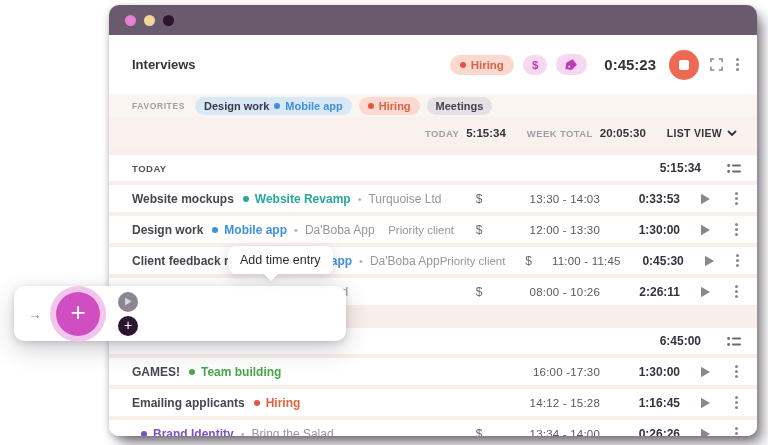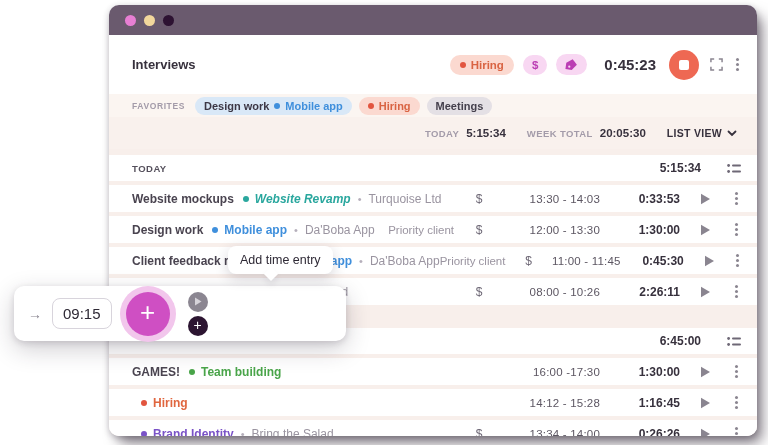--- a/index.html
+++ b/index.html
@@ -166,21 +166,21 @@
               <circle cx="1.6" cy="2.5" r="1.4" fill="#6e6876"></circle>
               <rect x="5" y="1.5" width="9" height="2" rx="1" fill="#6e6876"></rect>
               <circle cx="1.6" cy="8.5" r="1.4" fill="#6e6876"></circle>
               <rect x="5" y="7.5" width="9" height="2" rx="1" fill="#6e6876"></rect>
             </svg>
           </span>
         </div>
         <div class="row">
           <span class="e-name">Website mockups</span>
           <span class="p-dot" style="background: rgb(42, 167, 158);"></span>
-          <span class="p-name" style="color: rgb(42, 167, 158); font-style: italic;">Website Revamp</span>
+          <span class="p-name" style="color: rgb(42, 167, 158);">Website Revamp</span>
           <span class="sep-dot">•</span>
           <span class="e-client">Turquoise Ltd</span>
           <span class="e-fill"></span>
           <span class="e-bill">$</span>
           <span class="e-range">13:30 - 14:03</span>
           <span class="e-dur">0:33:53</span>
           <span class="e-play">
             <svg width="11" height="12" viewBox="0 0 11 12">
               <path d="M1 0.8 L10 6 L1 11.2 Z" fill="#8a8590"></path>
             </svg>
@@ -268,20 +268,21 @@
           <span class="e-play">
             <svg width="11" height="12" viewBox="0 0 11 12">
               <path d="M1 0.8 L10 6 L1 11.2 Z" fill="#8a8590"></path>
             </svg>
           </span>
           <span class="e-menu">
             <span class="kebab"></span>
           </span>
         </div>
         <div class="row">
+          <span class="e-name">Emailing applicants</span>
           <span class="p-dot" style="background: rgb(226, 85, 63);"></span>
           <span class="p-name" style="color: rgb(224, 102, 63);">Hiring</span>
           <span class="e-fill"></span>
           <span class="e-bill"></span>
           <span class="e-range">14:12 - 15:28</span>
           <span class="e-dur">1:16:45</span>
           <span class="e-play">
             <svg width="11" height="12" viewBox="0 0 11 12">
               <path d="M1 0.8 L10 6 L1 11.2 Z" fill="#8a8590"></path>
             </svg>
@@ -311,23 +312,20 @@
       </div>
   </div>
 
   <div class="tooltip">
     <span>Add time entry</span>
     <div class="tt-arrow"></div>
   </div>
 
   <div class="popup">
     <span class="pop-arrow">→</span>
-    <div class="time-input ti2">
-      <span class="t-main">09:15</span>
-    </div>
     <button class="big-add">+</button>
     <div class="mini-stack">
       <button class="mini play">
         <svg width="8" height="9" viewBox="0 0 8 9">
             <path d="M1 0.5 L7.5 4.5 L1 8.5 Z" fill="#d6d3d9"></path>
           </svg>
       </button>
       <button class="mini plus">+</button>
     </div>
   </div>

